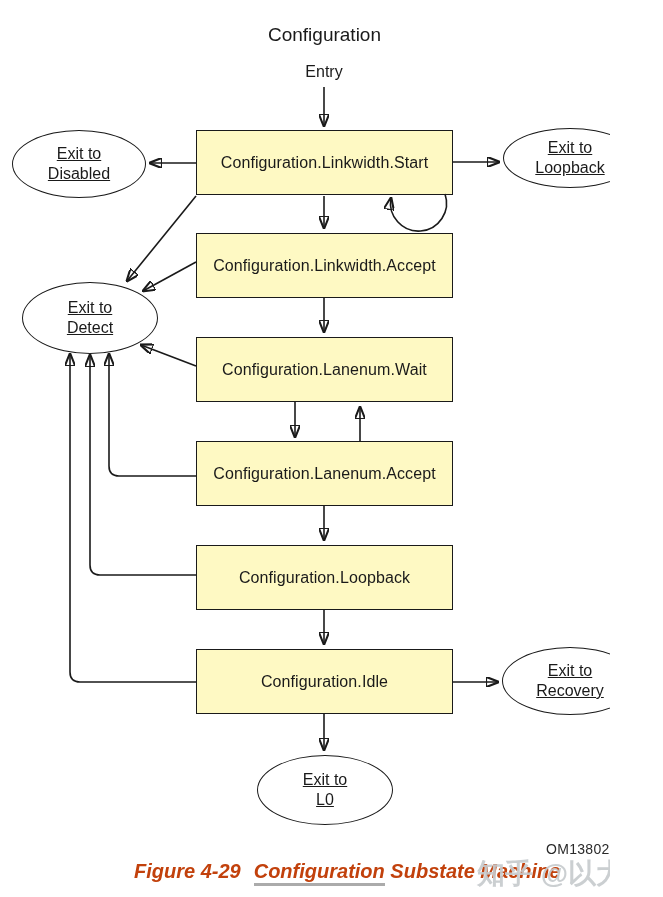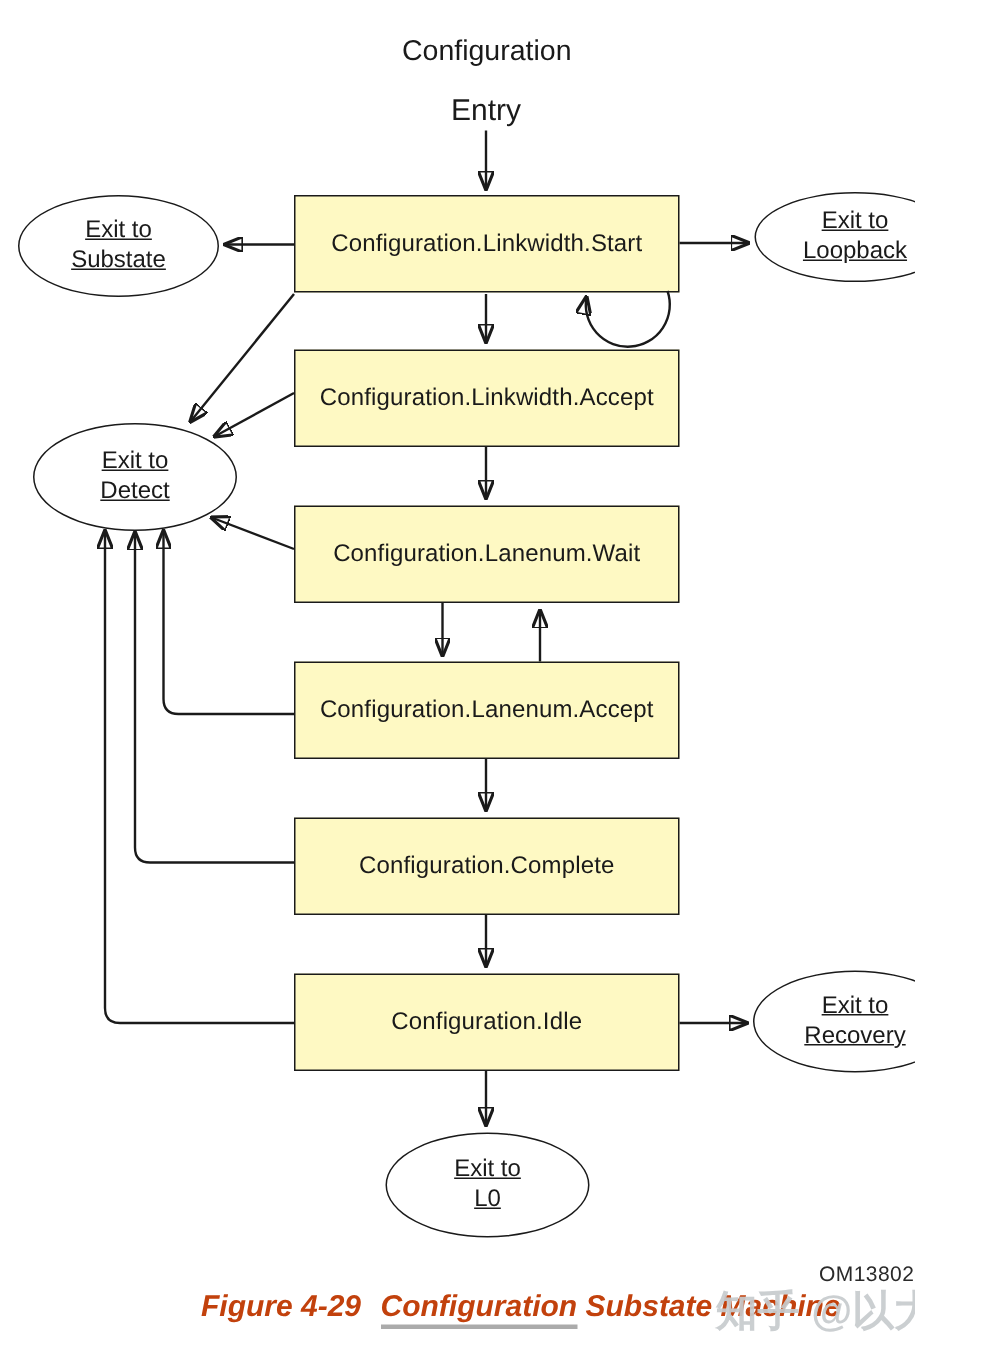--- a/index.html
+++ b/index.html
@@ -25,21 +25,21 @@
   .e-detect{left:22px;top:282px;width:136px;height:72px}
   .e-recovery{left:502px;top:647px;width:136px;height:68px}
   .e-l0{left:257px;top:755px;width:136px;height:70px}
   
   .connectors{position:absolute;left:0;top:0;z-index:3;pointer-events:none}
   .connectors path{fill:none;stroke:#1a1a1a;stroke-width:1.6px}
   
   .title{position:absolute;left:193px;top:24px;width:263px;text-align:center;
          font-size:19px;z-index:2}
   .entry{position:absolute;left:254px;top:63px;width:140px;text-align:center;
-         font-size:20px;z-index:2}
+         font-size:16px;z-index:2}
   .om{position:absolute;left:546px;top:841px;font-size:14px;letter-spacing:.3px;
       color:#2a2a2a;z-index:2}
   .caption{position:absolute;left:134px;top:860px;font-size:20px;font-style:italic;
            font-weight:600;color:#c2410c;white-space:nowrap;z-index:2}
   .caption .fig{margin-right:13px}
   .caption .uword{border-bottom:3px solid #ababab;padding-bottom:1px}
   .watermark{position:absolute;left:477px;top:855px;font-size:28px;font-weight:700;
              color:#c7cbce;white-space:nowrap;z-index:5;opacity:.92}
 </style>
 </head>
@@ -56,29 +56,29 @@
   <div class="sbox b2">
     <span>Configuration.Linkwidth.Accept</span>
   </div>
   <div class="sbox b3">
     <span>Configuration.Lanenum.Wait</span>
   </div>
   <div class="sbox b4">
     <span>Configuration.Lanenum.Accept</span>
   </div>
   <div class="sbox b5">
-    <span>Configuration.Complete</span>
+    <span>Configuration.Loopback</span>
   </div>
   <div class="sbox b6">
     <span>Configuration.Idle</span>
   </div>
 
   <div class="exit e-disabled">
     <span>Exit to</span>
-    <span>Substate</span>
+    <span>Disabled</span>
   </div>
   <div class="exit e-loopback">
     <span>Exit to</span>
     <span>Loopback</span>
   </div>
   <div class="exit e-detect">
     <span>Exit to</span>
     <span>Detect</span>
   </div>
   <div class="exit e-recovery">

